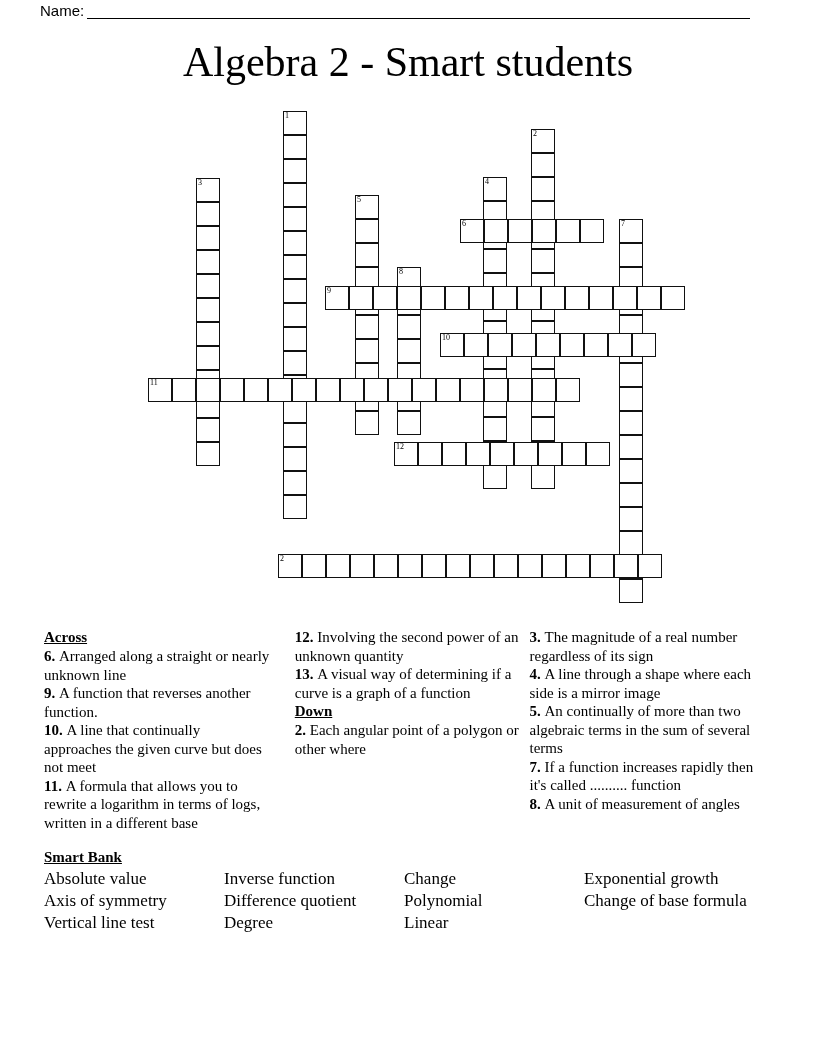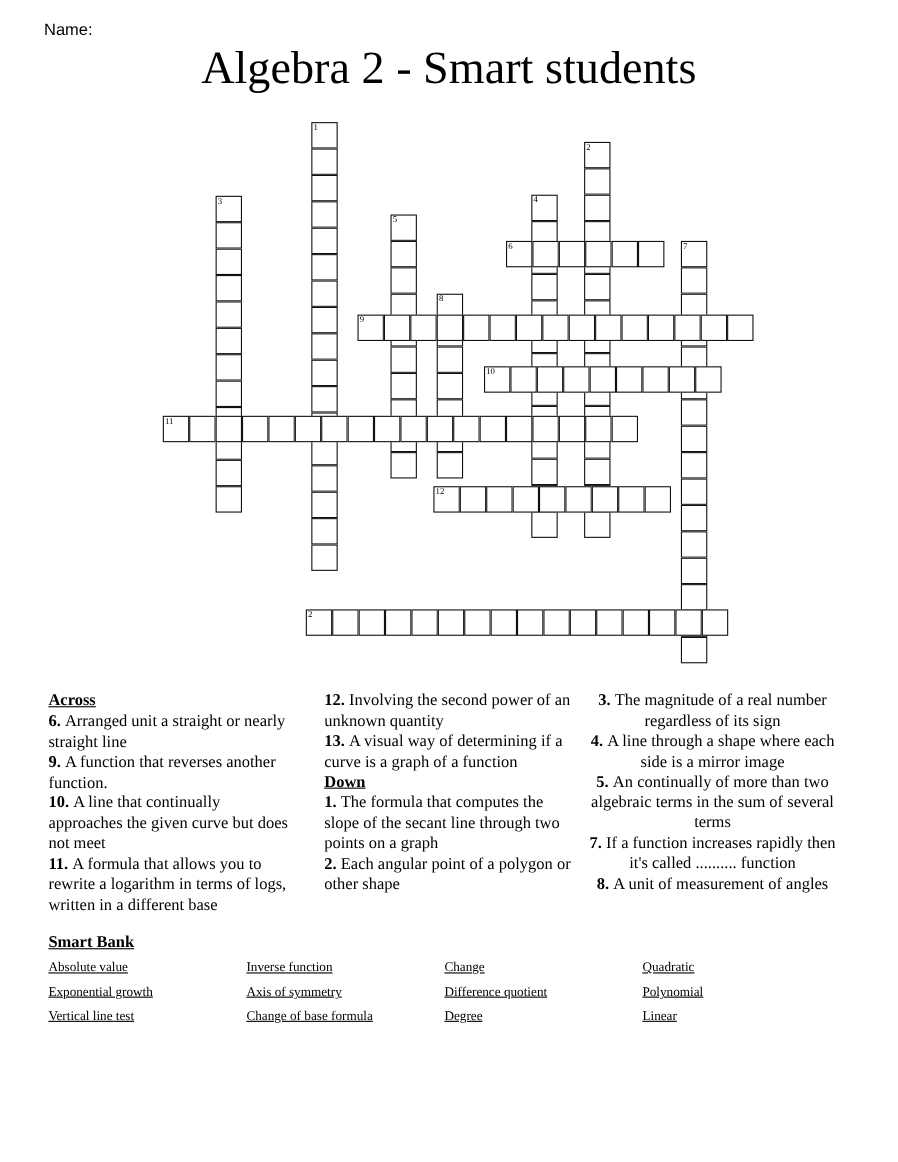--- a/index.html
+++ b/index.html
@@ -9,25 +9,24 @@
     font-family: "Liberation Serif", serif;
     color: #000000;
     position: relative;
     overflow: hidden;
   }
   .page { position: relative; width: 816px; height: 1056px; }
 
   
   .name-row {
     position: absolute;
-    left: 40px; top: 19px;
+    left: 40px; top: 2px;
     display: flex;
-    align-items: flex-start;
+    align-items: flex-end;
     width: 710px;
-    flex-direction: column;
   }
   .name-label {
     font-family: "Liberation Sans", sans-serif;
     font-size: 15px;
     white-space: nowrap;
   }
   .name-rule {
     flex: 1 1 auto;
     border-bottom: 1px solid #000;
     margin-left: 3px;
@@ -71,21 +70,21 @@
   
   .clues {
     position: absolute;
     left: 44px; top: 628px;
     width: 730px;
     display: flex;
     gap: 0px;
   }
   .clue-col { width: 240px; padding-right: 8px; box-sizing: border-box; }
   .clue-col.c2 { width: 240px; margin-left: 16px; }
-  .clue-col.c3 { width: 250px; text-align: center; }
+  .clue-col.c3 { width: 250px; }
   .section-head {
     font-weight: bold;
     font-size: 15px;
     text-decoration: underline;
     line-height: 19px;
     margin: 0 0 0 0;
   }
   .clue {
     font-size: 15px;
     line-height: 18.5px;
@@ -104,24 +103,23 @@
     font-size: 15px;
     text-decoration: underline;
     line-height: 22px;
   }
   .wb-grid {
     display: grid;
     grid-template-columns: 180px 180px 180px 180px;
     row-gap: 0px;
   }
   .wb-item {
-    font-size: 12px;
+    font-size: 17px;
     line-height: 22px;
     white-space: nowrap;
-    text-decoration: underline;
   }
 </style>
 </head>
 <body>
 
 <div class="page">
 
   <div class="name-row">
     <span class="name-label">Name:</span>
     <span class="name-rule"></span>
@@ -318,59 +316,57 @@
       <div class="cell" style="left: 566px; top: 554px;"></div>
       <div class="cell" style="left: 590px; top: 554px;"></div>
       <div class="cell" style="left: 614px; top: 554px;"></div>
       <div class="cell" style="left: 638px; top: 554px;"></div>
     </div>
 
   <div class="clues">
     <div class="clue-col c1">
       <div class="section-head">Across</div>
       <div id="across-col1">
-          <p class="clue"><b>6. </b><span>Arranged unit a straight or nearly straight line</span></p>
+          <p class="clue"><b>6. </b><span>Arranged along a straight or nearly unknown line</span></p>
           <p class="clue"><b>9. </b><span>A function that reverses another function.</span></p>
           <p class="clue"><b>10. </b><span>A line that continually approaches the given curve but does not meet</span></p>
           <p class="clue"><b>11. </b><span>A formula that allows you to rewrite a logarithm in terms of logs, written in a different base</span></p>
         </div>
     </div>
     <div class="clue-col c2">
       <div id="across-col2">
           <p class="clue"><b>12. </b><span>Involving the second power of an unknown quantity</span></p>
           <p class="clue"><b>13. </b><span>A visual way of determining if a curve is a graph of a function</span></p>
         </div>
       <div class="section-head">Down</div>
       <div id="down-col2">
-          <p class="clue"><b>1. </b><span>The formula that computes the slope of the secant line through two points on a graph</span></p>
-          <p class="clue"><b>2. </b><span>Each angular point of a polygon or other shape</span></p>
+          <p class="clue"><b>2. </b><span>Each angular point of a polygon or other where</span></p>
         </div>
     </div>
     <div class="clue-col c3">
       <div id="down-col3">
           <p class="clue"><b>3. </b><span>The magnitude of a real number regardless of its sign</span></p>
           <p class="clue"><b>4. </b><span>A line through a shape where each side is a mirror image</span></p>
           <p class="clue"><b>5. </b><span>An continually of more than two algebraic terms in the sum of several terms</span></p>
           <p class="clue"><b>7. </b><span>If a function increases rapidly then it's called .......... function</span></p>
           <p class="clue"><b>8. </b><span>A unit of measurement of angles</span></p>
         </div>
     </div>
   </div>
 
   <div class="wordbank">
     <div class="wb-head">Smart Bank</div>
     <div class="wb-grid" id="wb-grid">
         <div class="wb-item">Absolute value</div>
         <div class="wb-item">Inverse function</div>
         <div class="wb-item">Change</div>
-        <div class="wb-item">Quadratic</div>
         <div class="wb-item">Exponential growth</div>
         <div class="wb-item">Axis of symmetry</div>
         <div class="wb-item">Difference quotient</div>
         <div class="wb-item">Polynomial</div>
+        <div class="wb-item">Change of base formula</div>
         <div class="wb-item">Vertical line test</div>
-        <div class="wb-item">Change of base formula</div>
         <div class="wb-item">Degree</div>
         <div class="wb-item">Linear</div>
       </div>
   </div>
 
 </div>
 
 </body></html>

